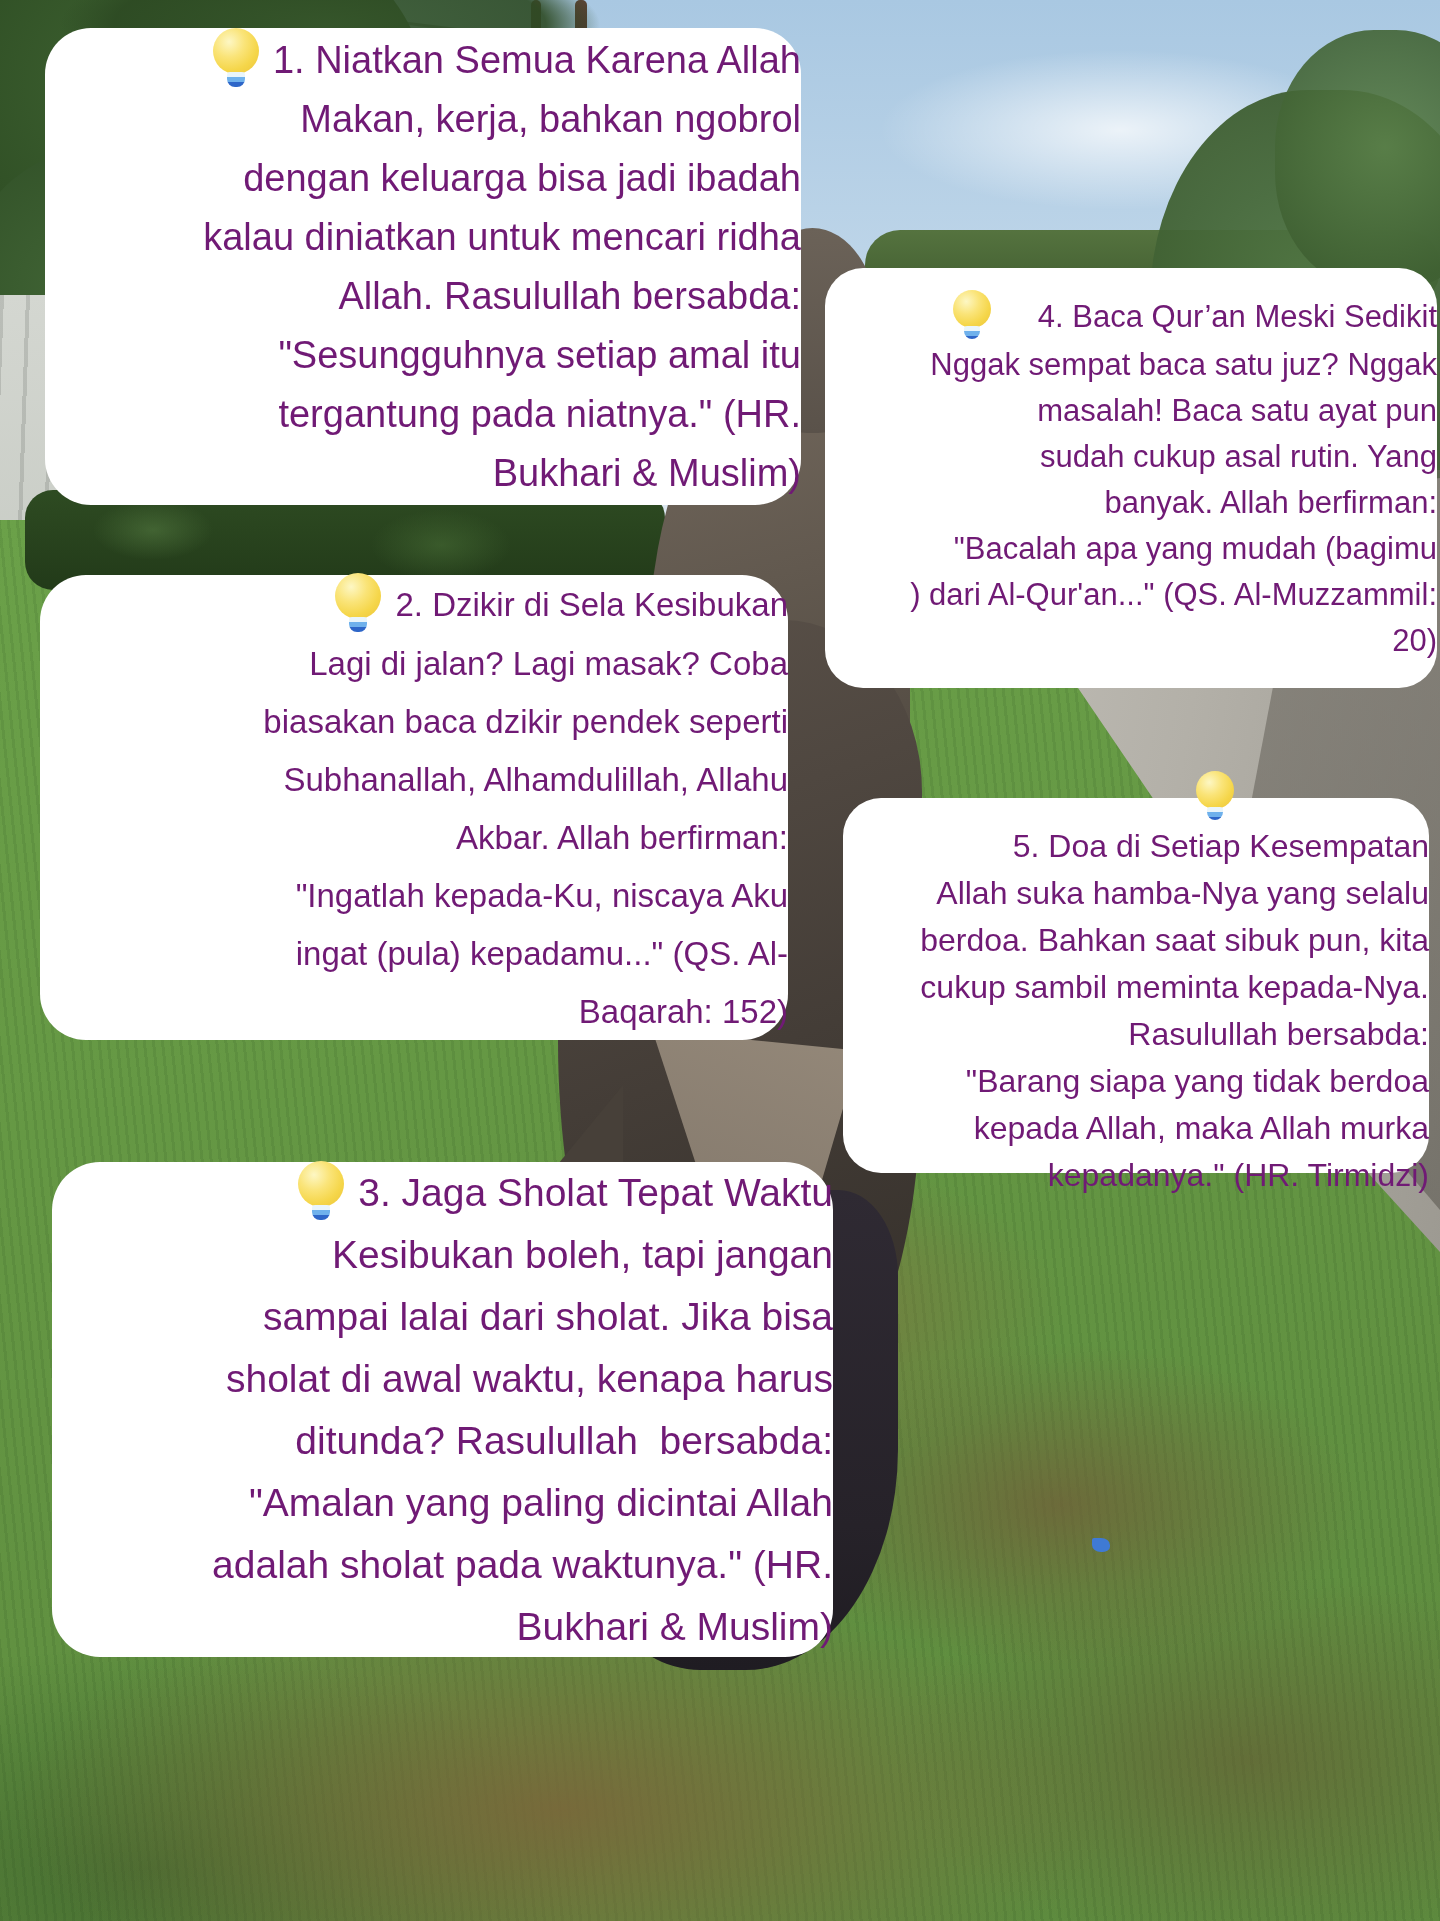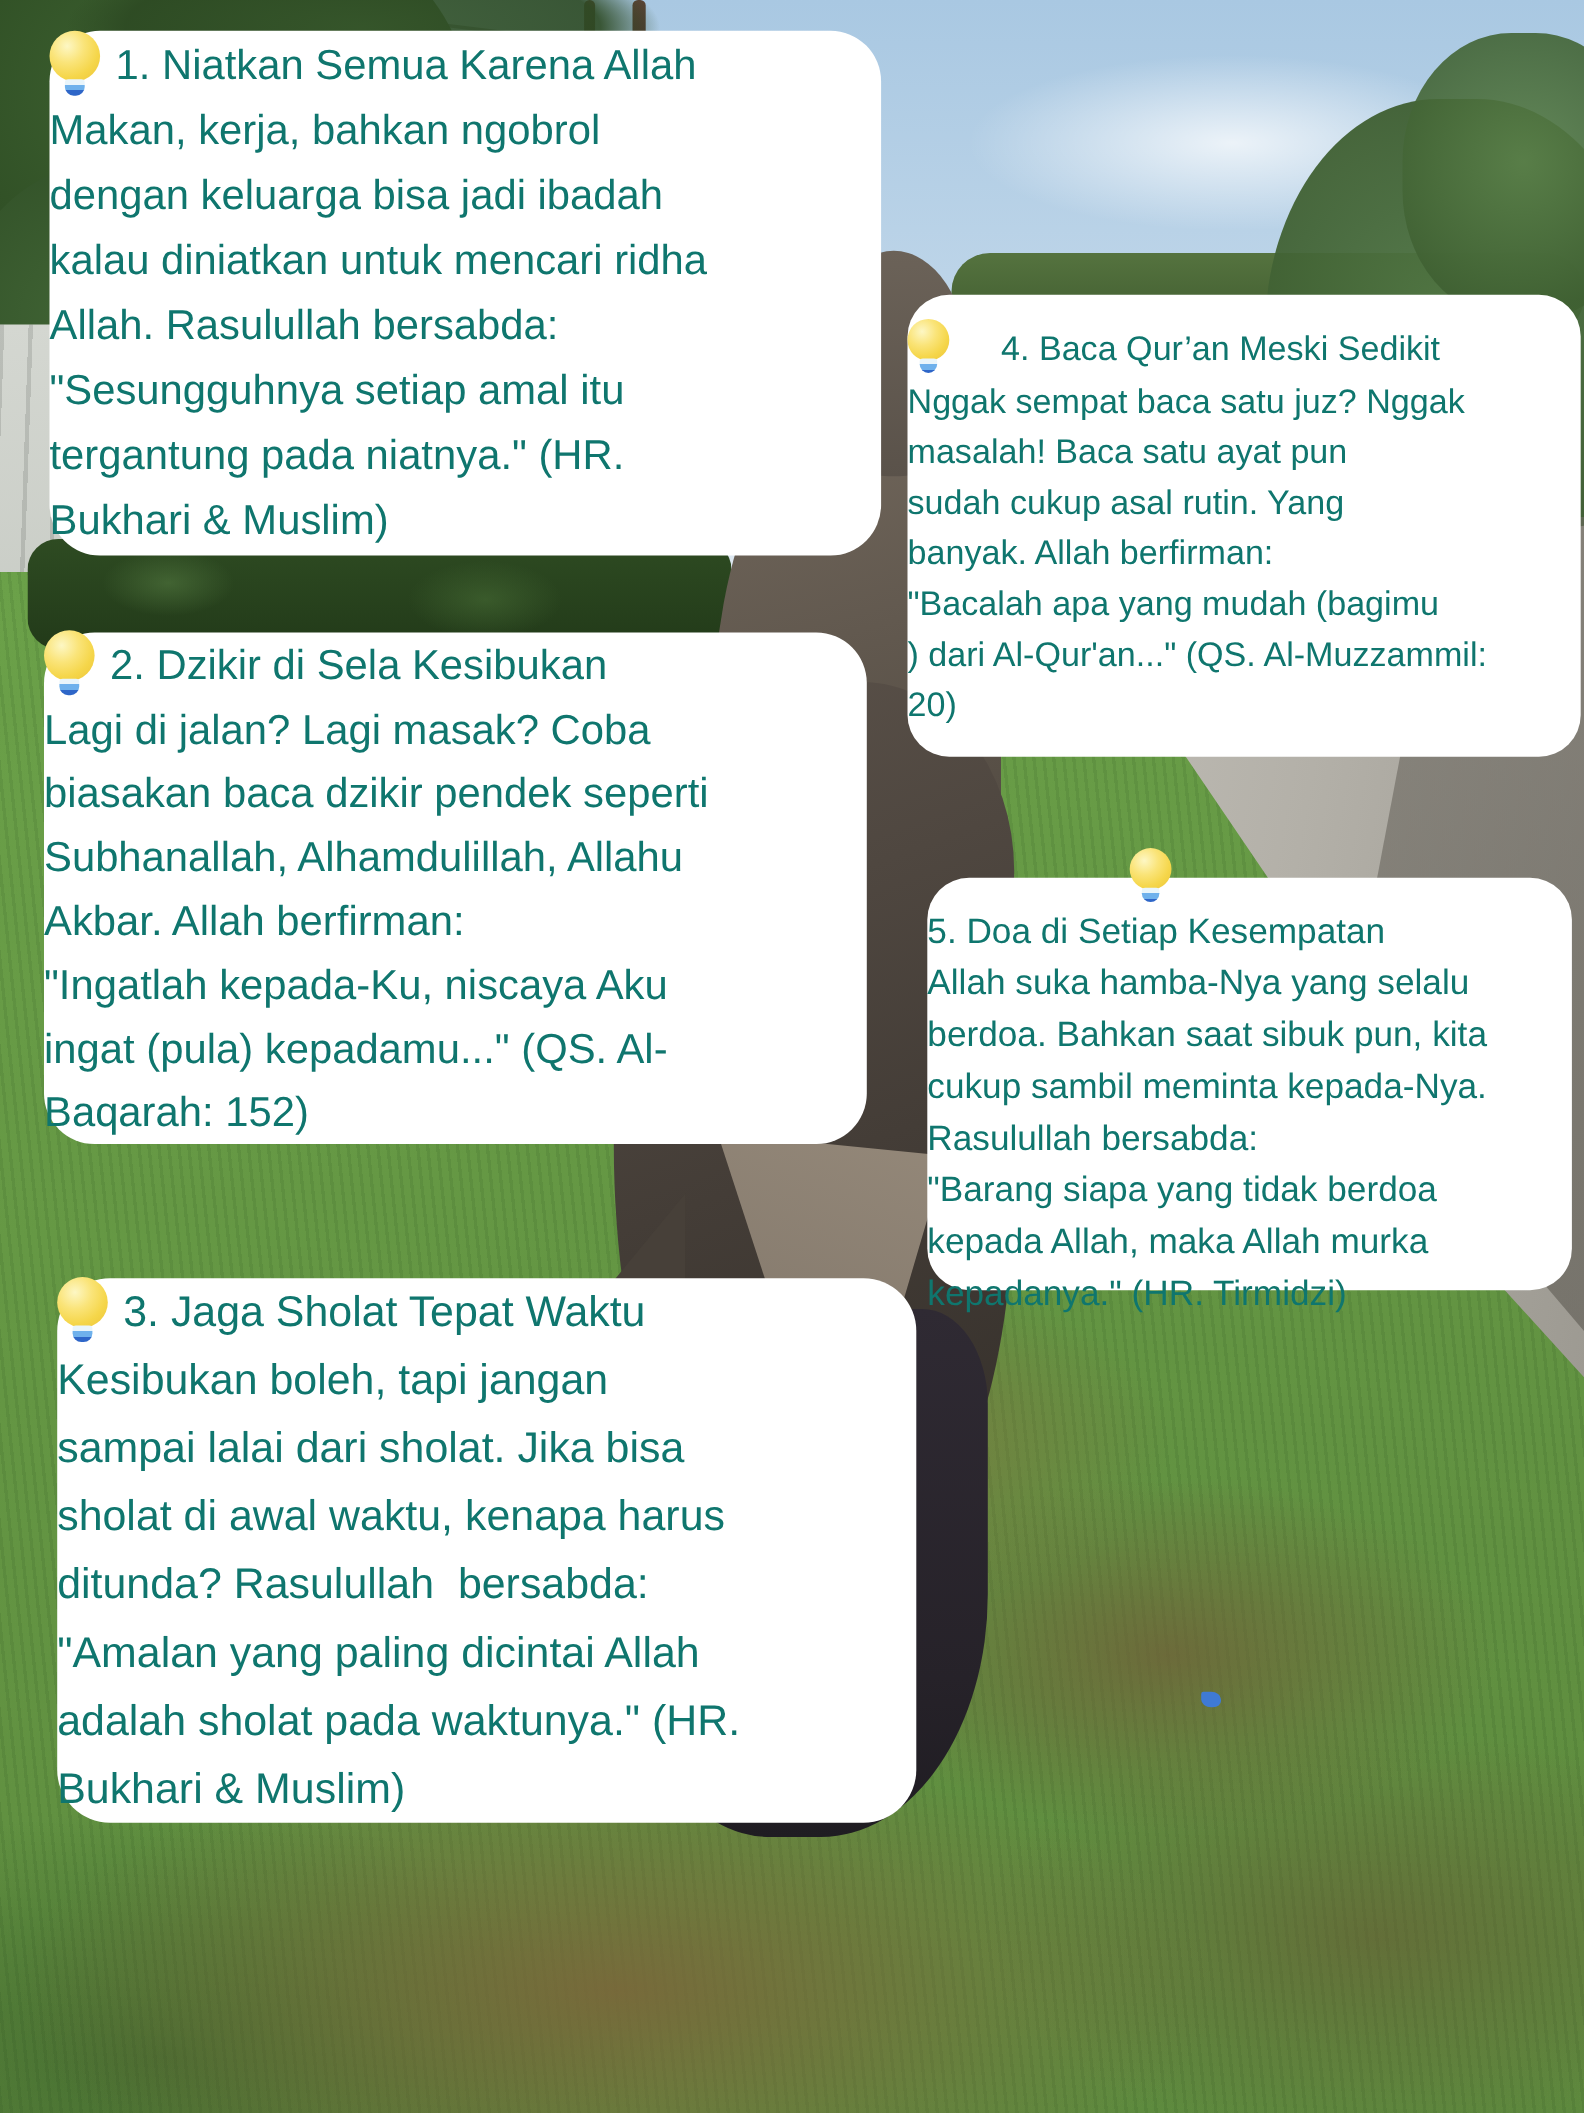--- a/index.html
+++ b/index.html
@@ -74,30 +74,30 @@
   .skirt{left:568px;top:1190px;width:330px;height:480px;
     border-radius:18% 18% 46% 40%;
     background:linear-gradient(#2f2a33 0%,#262229 70%,#1f1c22 100%);}
   .flare{left:438px;top:1085px;width:185px;height:265px;
     clip-path:polygon(100% 0,100% 100%,0 85%);
     background:#474039;}
   .litter{left:1092px;top:1538px;width:18px;height:14px;border-radius:2px 50% 40% 50%;
     background:#3f7ad4;}
   
   .card{position:absolute;background:#ffffff;display:flex;flex-direction:column;
-    justify-content:center;align-items:flex-start;color:#0f766e;z-index:5;}
+    justify-content:center;align-items:flex-end;color:#701a75;z-index:5;}
   .card .line{white-space:pre;text-align:center;}
   .title-line{display:flex;align-items:center;justify-content:center;}
   .card1{left:45px;top:28px;width:756px;height:477px;border-radius:46px;}
   .card2{left:40px;top:575px;width:748px;height:465px;border-radius:46px;}
   .card3{left:52px;top:1162px;width:781px;height:495px;border-radius:48px;}
   .card4{left:825px;top:268px;width:612px;height:420px;border-radius:38px;}
   .card5{left:843px;top:798px;width:586px;height:375px;border-radius:38px;}
   .card1 .line{font-size:38px;line-height:59px;}
-  .card2 .line{font-size:38px;line-height:58px;}
+  .card2 .line{font-size:33px;line-height:58px;}
   .card3 .line{font-size:39px;line-height:62px;}
   .card4 .line{font-size:31px;line-height:46px;gap:36px;}
   .card5 .line{font-size:32px;line-height:47px;flex-direction:column;}
   
   .bulb{position:relative;flex:0 0 auto;width:46px;height:60px;margin-right:14px;top:-2px;}
   .bulb .globe{position:absolute;left:0;top:0;width:46px;height:46px;border-radius:50%;
     background:radial-gradient(circle at 35% 30%,#fdf7c4 0%,#fae479 35%,#f5d64a 65%,#ecc338 100%);}
   .bulb .base{position:absolute;left:14px;top:44px;width:18px;height:15px;
     border-radius:3px 3px 8px 8px;
     background:linear-gradient(#e9f5fb 0 5px,#6fb1ec 5px 10px,#2e66c8 10px);}

